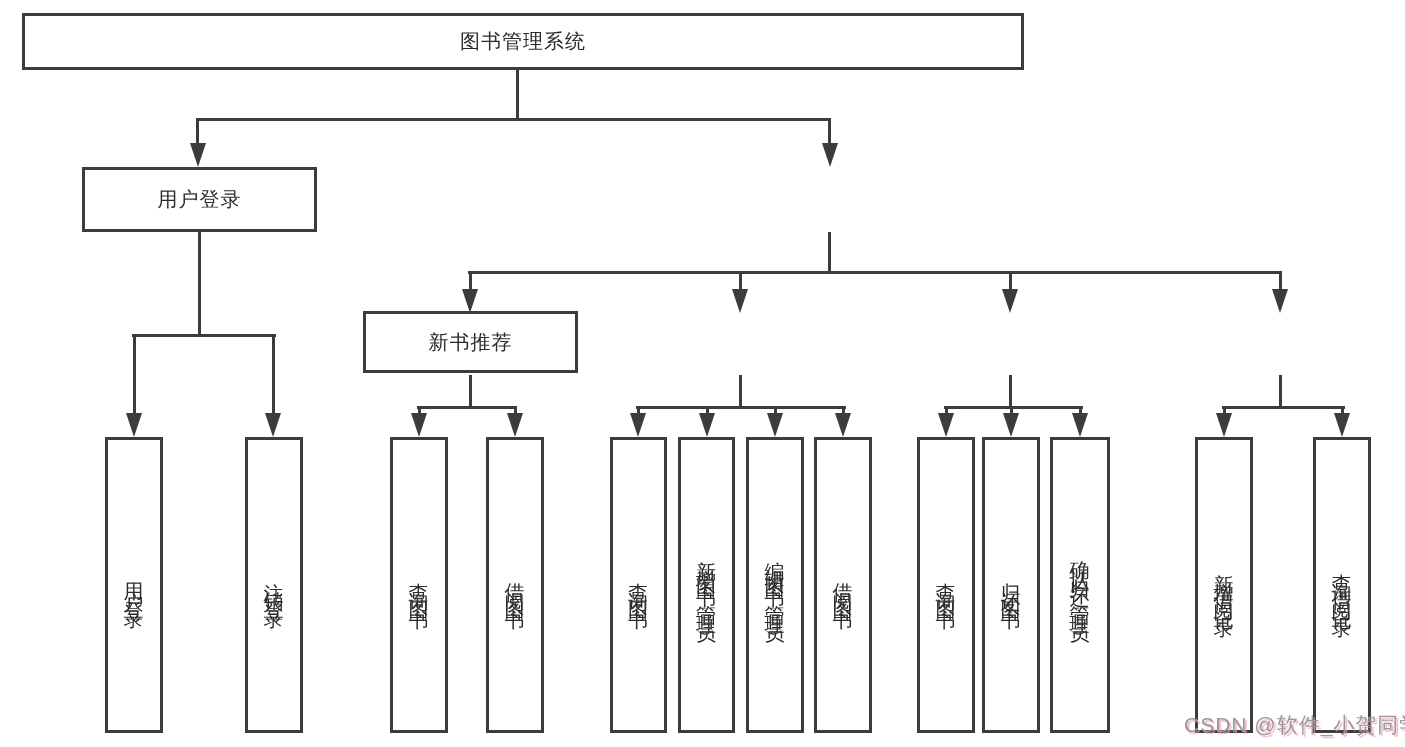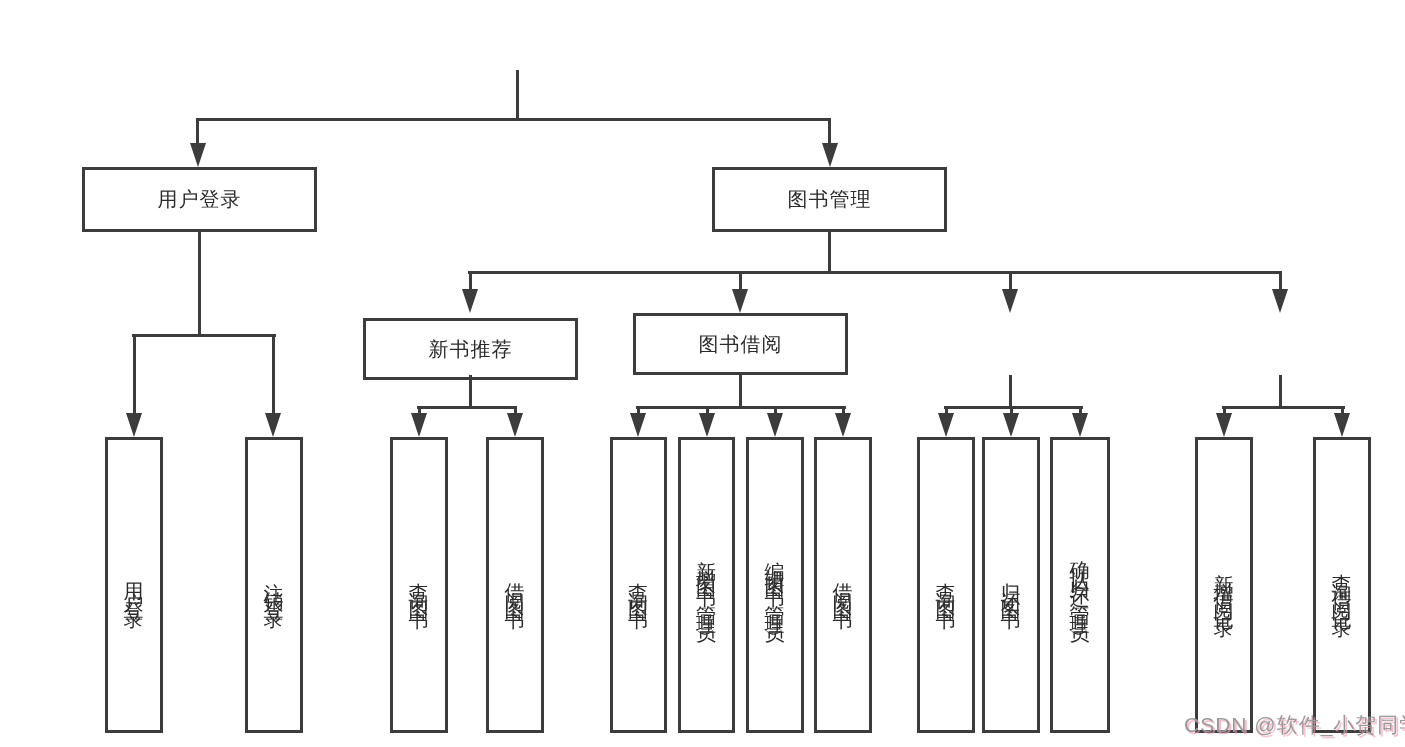--- a/index.html
+++ b/index.html
@@ -74,58 +74,55 @@
     color: #9c9899;
     text-shadow: 2px 2px 1px rgba(236, 158, 177, 0.75);
     white-space: nowrap;
   }
 </style>
 </head>
 <body>
 
 <div class="canvas">
 
+  <div class="box" style="left:22px; top:13px; width:1002px; height:57px;">
+    <span>图书管理系统</span>
+  </div>
 
   <div class="vline" style="left:516px; top:70px; height:51px;"></div>
   <div class="hline" style="left:196px; top:118px; width:635px;"></div>
   <div class="vline" style="left:196px; top:118px; height:27px;"></div>
   <div class="arrow" style="left:190px; top:143px;"></div>
   <div class="vline" style="left:828px; top:118px; height:27px;"></div>
   <div class="arrow" style="left:822px; top:143px;"></div>
 
   <div class="box" style="left:82px; top:167px; width:235px; height:65px;">
     <span>用户登录</span>
-  </div>
-  <div class="box" style="left:712px; top:167px; width:235px; height:65px;">
-    <span>图书管理</span>
   </div>
 
   <div class="vline" style="left:198px; top:232px; height:105px;"></div>
   <div class="hline" style="left:132px; top:334px; width:144px;"></div>
   <div class="vline" style="left:133px; top:334px; height:80px;"></div>
   <div class="arrow" style="left:126px; top:413px;"></div>
   <div class="vline" style="left:272px; top:334px; height:80px;"></div>
   <div class="arrow" style="left:265px; top:413px;"></div>
 
   <div class="vline" style="left:828px; top:232px; height:42px;"></div>
   <div class="hline" style="left:468px; top:271px; width:814px;"></div>
   <div class="vline" style="left:469px; top:271px; height:20px;"></div>
   <div class="arrow" style="left:462px; top:289px;"></div>
   <div class="vline" style="left:739px; top:271px; height:20px;"></div>
   <div class="arrow" style="left:732px; top:289px;"></div>
   <div class="vline" style="left:1009px; top:271px; height:20px;"></div>
   <div class="arrow" style="left:1002px; top:289px;"></div>
   <div class="vline" style="left:1279px; top:271px; height:20px;"></div>
   <div class="arrow" style="left:1272px; top:289px;"></div>
 
-  <div class="box" style="left:363px; top:318px; width:215px; height:62px;align-items:center;">
+  <div class="box" style="left:363px; top:311px; width:215px; height:62px;align-items:center;">
     <span>新书推荐</span>
-  </div>
-  <div class="box" style="left:633px; top:313px; width:215px; height:62px;">
-    <span>图书借阅</span>
   </div>
 
   <div class="vline" style="left:469px; top:375px; height:34px;"></div>
   <div class="hline" style="left:417px; top:406px; width:100px;"></div>
   <div class="vline" style="left:418px; top:406px; height:10px;"></div>
   <div class="arrow" style="left:411px; top:413px;"></div>
   <div class="vline" style="left:514px; top:406px; height:10px;"></div>
   <div class="arrow" style="left:507px; top:413px;"></div>
 
   <div class="vline" style="left:739px; top:375px; height:34px;"></div>

